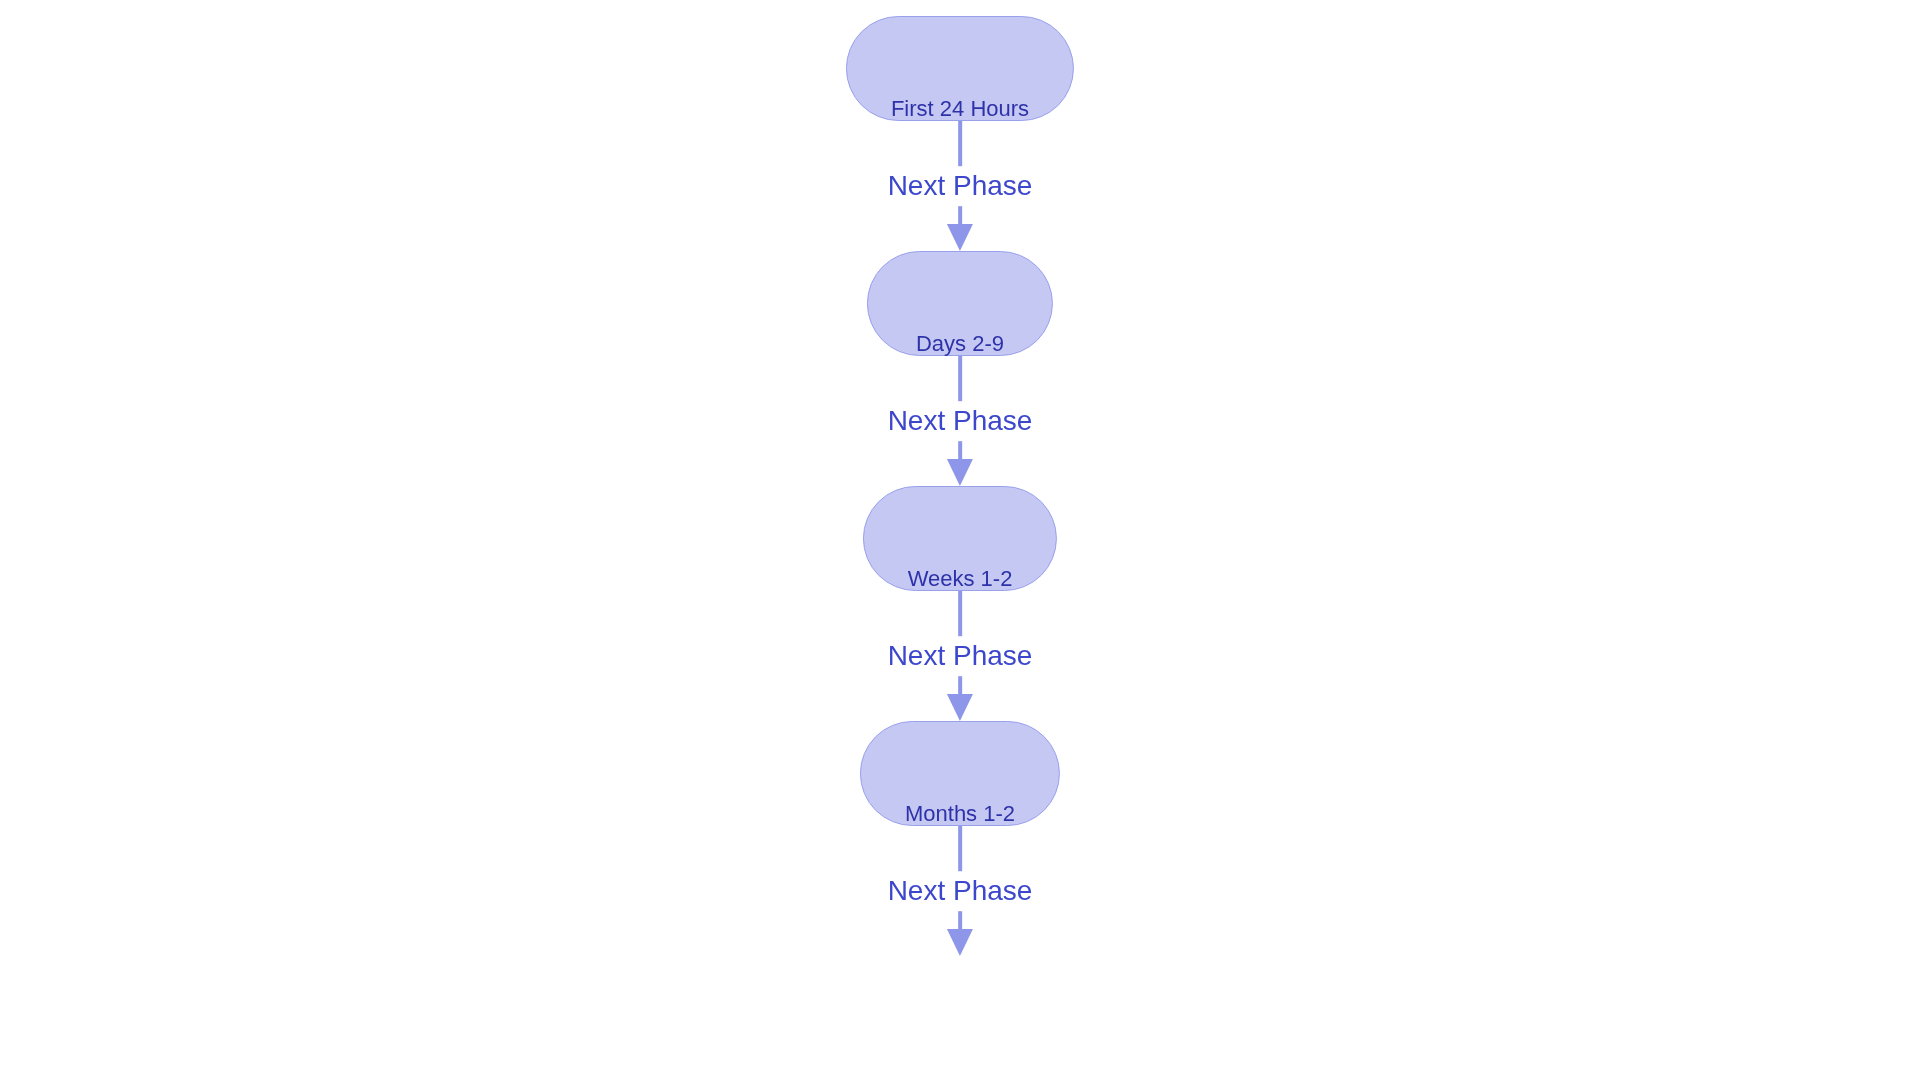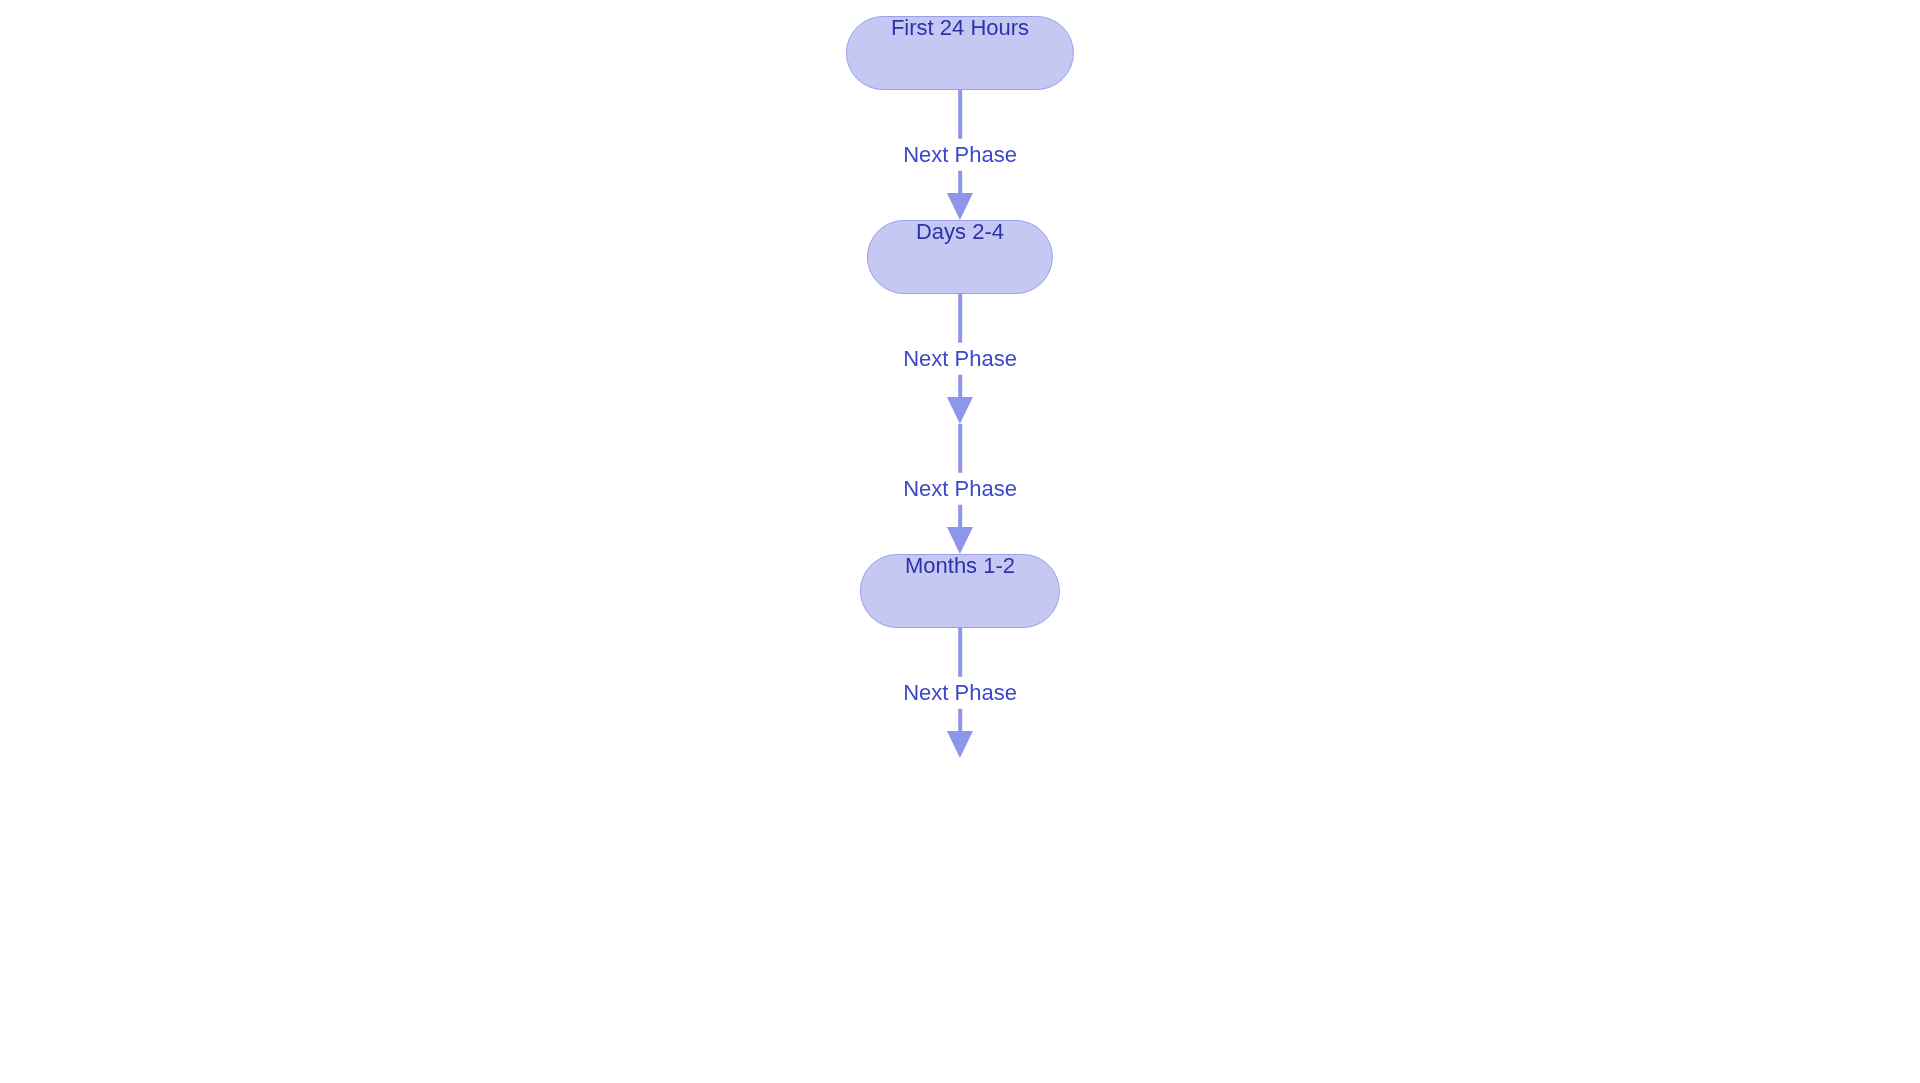--- a/index.html
+++ b/index.html
@@ -19,25 +19,25 @@
   .flow-column {
     position: absolute;
     top: 16px;
     left: 50%;
     transform: translateX(-50%);
     display: flex;
     flex-direction: column;
     align-items: center;
   }
   .node {
-    height: 74px;
+    height: 105px;
     min-width: 186px;
     padding: 0 44px;
     display: inline-flex;
-    align-items: flex-start;
+    align-items: flex-end;
     justify-content: center;
     background: var(--node-fill, #c6c8f4);
     border: 1.5px solid var(--node-border, #98a0ec);
     border-radius: 53px;
   }
   .node-label {
     font-size: 22px;
     line-height: 1;
     color: var(--node-text, #2d32a8);
     white-space: nowrap;
@@ -67,21 +67,21 @@
     border-right: 13px solid transparent;
     border-top: 27px solid var(--edge-line, #8d96e8);
   }
   .edge-label {
     position: absolute;
     left: 50%;
     top: 50%;
     transform: translate(-50%, -50%);
     background: var(--background, #ffffff);
     padding: 3px 8px;
-    font-size: 22px;
+    font-size: 28px;
     line-height: 1.2;
     color: var(--edge-label-text, #3c47cc);
     white-space: nowrap;
   }
 </style>
 </head>
 <body>
 
 <div class="canvas">
   <div class="flow-column">
@@ -90,29 +90,32 @@
       <span class="node-label">First 24 Hours</span>
     </div>
 
     <div class="connector">
       <div class="edge-line"></div>
       <div class="arrowhead"></div>
       <div class="edge-label">Next Phase</div>
     </div>
 
     <div class="node">
-      <span class="node-label">Days 2-4</span>
+      <span class="node-label">Days 2-9</span>
     </div>
 
     <div class="connector">
       <div class="edge-line"></div>
       <div class="arrowhead"></div>
       <div class="edge-label">Next Phase</div>
     </div>
 
+    <div class="node">
+      <span class="node-label">Weeks 1-2</span>
+    </div>
 
     <div class="connector">
       <div class="edge-line"></div>
       <div class="arrowhead"></div>
       <div class="edge-label">Next Phase</div>
     </div>
 
     <div class="node">
       <span class="node-label">Months 1-2</span>
     </div>

